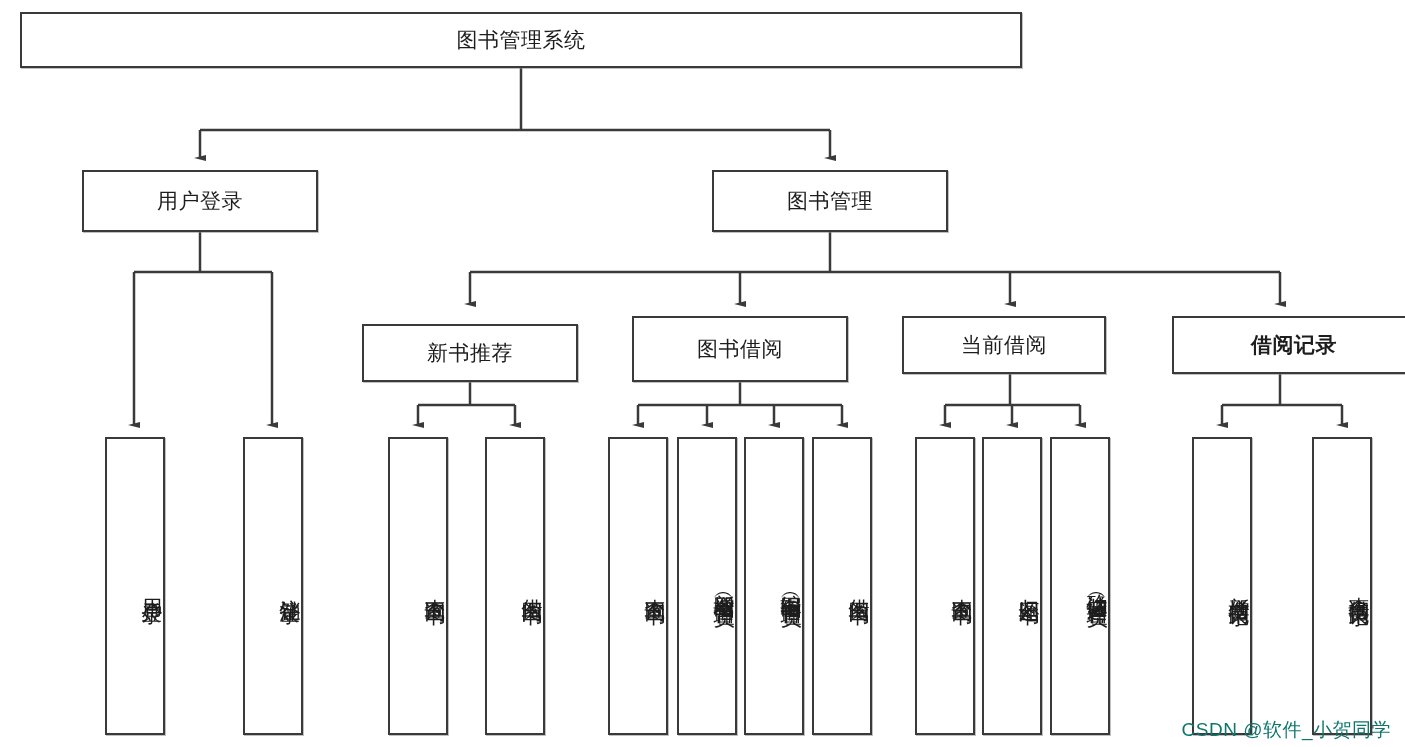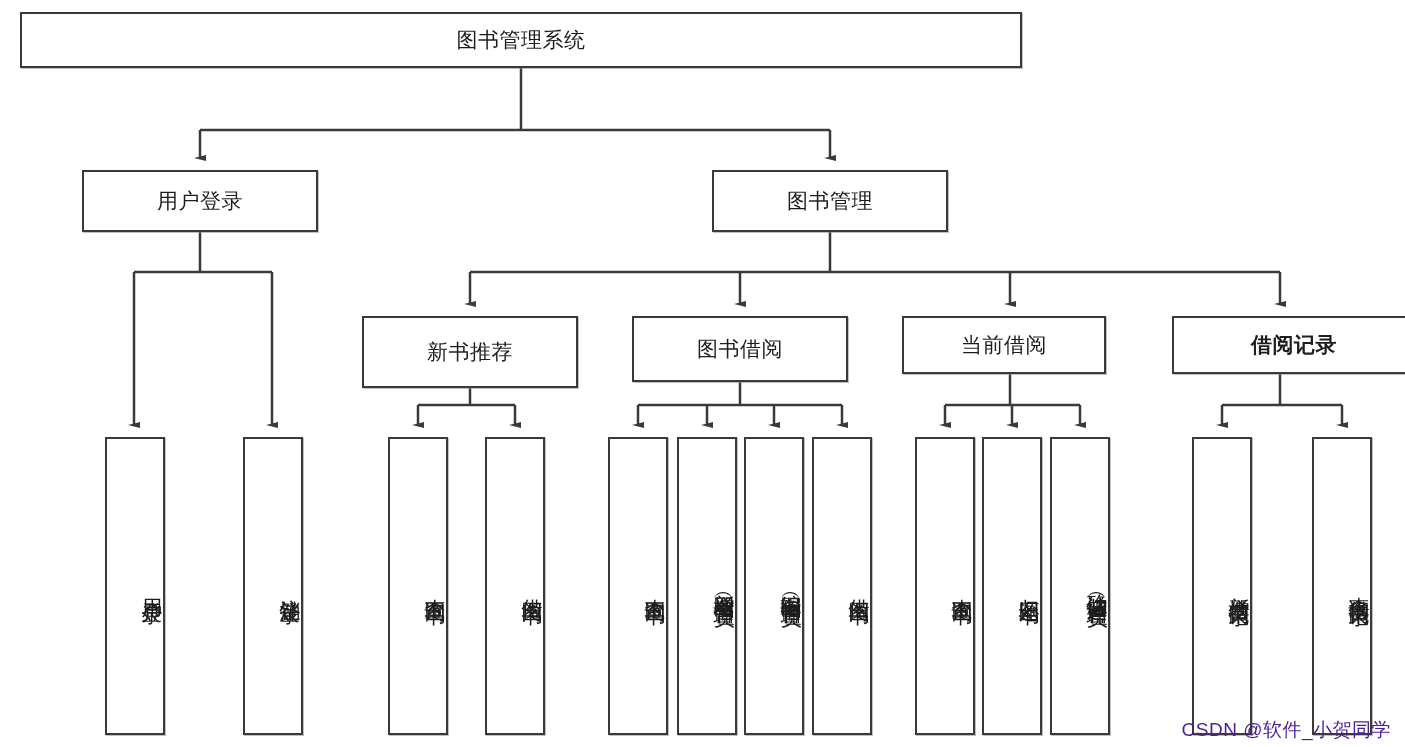--- a/index.html
+++ b/index.html
@@ -62,21 +62,21 @@
     left: 0; top: 0;
     width: 1405px;
     height: 747px;
     pointer-events: none;
   }
   #watermark {
     position: absolute;
     right: 14px;
     bottom: 4px;
     font-size: 19px;
-    color: #4c1d95;
+    color: #0f766e;
     white-space: nowrap;
     letter-spacing: 0.5px;
   }
 </style>
 </head>
 <body>
 
 <div id="diagram-root">
 
   <svg id="connectors" viewBox="0 0 1405 747" xmlns="http://www.w3.org/2000/svg">
@@ -136,21 +136,21 @@
     <span class="node-label-h">图书管理系统</span>
   </div>
 
   <div class="node-box" style="left:82px; top:170px; width:236px; height:62px;">
     <span class="node-label-h">用户登录</span>
   </div>
   <div class="node-box" style="left:712px; top:170px; width:236px; height:62px;">
     <span class="node-label-h">图书管理</span>
   </div>
 
-  <div class="node-box" style="left:362px; top:316px; width:216px; height:72px;">
+  <div class="node-box" style="left:362px; top:324px; width:216px; height:58px;">
     <span class="node-label-h">新书推荐</span>
   </div>
   <div class="node-box" style="left:632px; top:316px; width:216px; height:66px;">
     <span class="node-label-h">图书借阅</span>
   </div>
   <div class="node-box" style="left:902px; top:316px; width:204px; height:58px;">
     <span class="node-label-h">当前借阅</span>
   </div>
   <div class="node-box" style="left:1172px; top:316px; width:244px; height:58px;font-weight:bold;">
     <span class="node-label-h">借阅记录</span>

